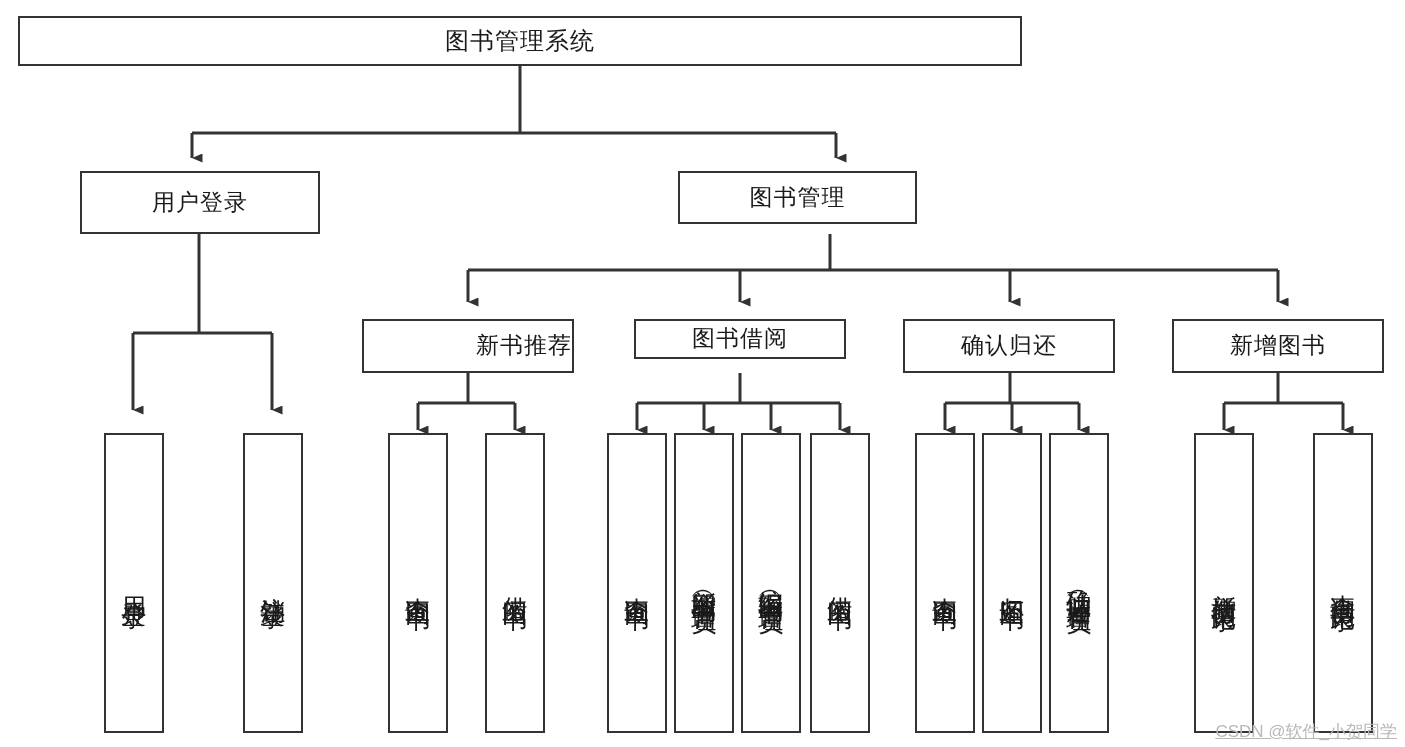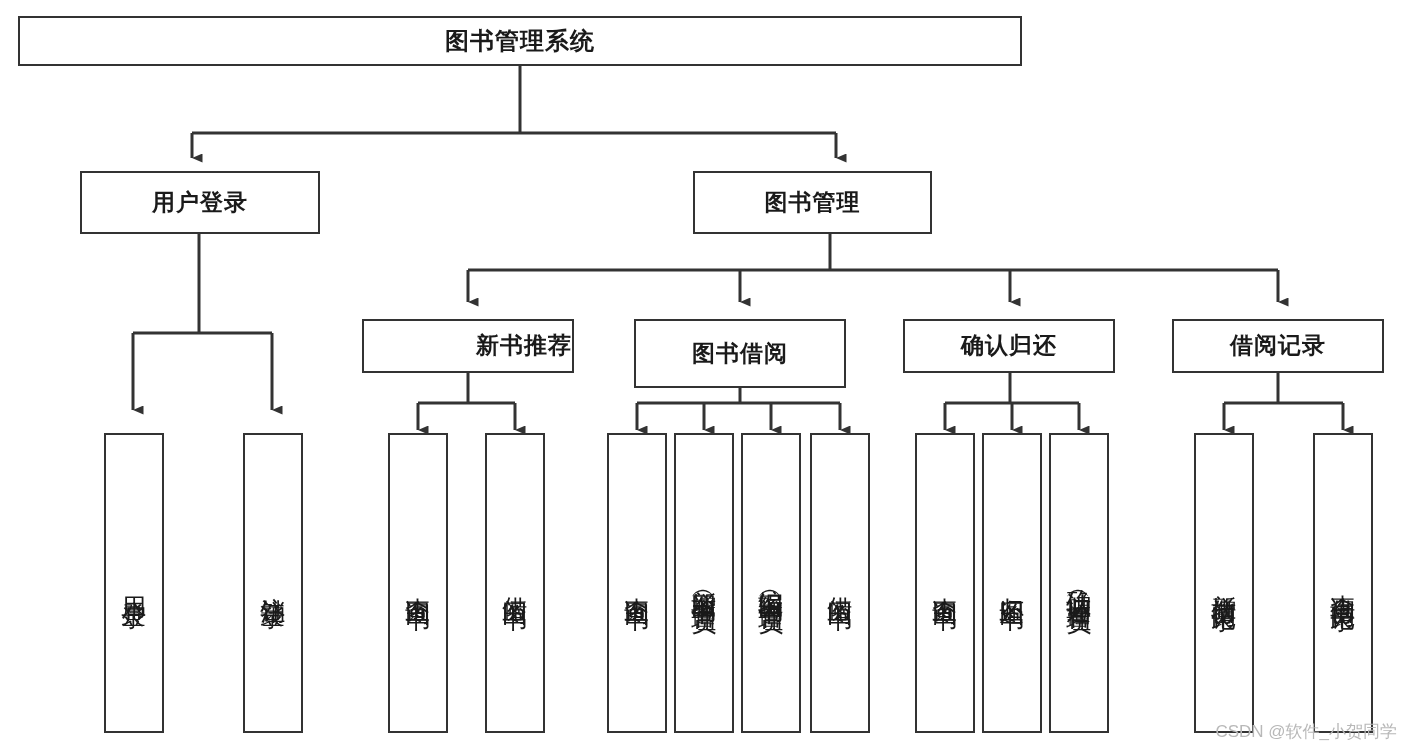--- a/index.html
+++ b/index.html
@@ -39,21 +39,20 @@
   .node .node-label {
     color: #1a1a1a;
     text-align: center;
     line-height: 1.18;
     white-space: nowrap;
   }
   
   .node.horiz .node-label {
     font-size: 23px;
     letter-spacing: 1px;
-    font-weight: bold;
   }
   .node.root .node-label {
     font-size: 24px;
   }
   
   .node.leaf {
     align-items: center;
     justify-content: center;
   }
   .node.leaf .node-label {
@@ -67,20 +66,21 @@
   }
   .watermark {
     position: absolute;
     right: 8px;
     bottom: 4px;
     font-size: 17px;
     color: #b8b8b8;
     z-index: 3;
     white-space: nowrap;
     user-select: none;
+    text-decoration: underline;
   }
 </style>
 </head>
 <body>
 
 <div id="diagram-root">
 
   <svg id="connector-layer" viewBox="0 0 1405 747" xmlns="http://www.w3.org/2000/svg">
     <defs>
       <marker id="arrowhead" markerWidth="9" markerHeight="11" refX="4.5" refY="10.5" orient="auto" markerUnits="userSpaceOnUse">
@@ -132,38 +132,38 @@
   </svg>
 
   <div class="node horiz root" style="left:18px; top:16px; width:1004px; height:50px;">
     <span class="node-label">图书管理系统</span>
   </div>
 
   <div class="node horiz" style="left:80px; top:171px; width:240px; height:63px;">
     <span class="node-label">用户登录</span>
   </div>
 
-  <div class="node horiz" style="left:693px; top:171px; width:239px; height:63px;">
+  <div class="node horiz" style="left:678px; top:171px; width:239px; height:53px;">
     <span class="node-label">图书管理</span>
   </div>
 
   <div class="node horiz" style="left:362px; top:319px; width:212px; height:54px;justify-content:flex-end;">
     <span class="node-label">新书推荐</span>
   </div>
 
-  <div class="node horiz" style="left:634px; top:319px; width:212px; height:69px;">
+  <div class="node horiz" style="left:634px; top:319px; width:212px; height:40px;">
     <span class="node-label">图书借阅</span>
   </div>
 
   <div class="node horiz" style="left:903px; top:319px; width:212px; height:54px;">
     <span class="node-label">确认归还</span>
   </div>
 
   <div class="node horiz" style="left:1172px; top:319px; width:212px; height:54px;">
-    <span class="node-label">借阅记录</span>
+    <span class="node-label">新增图书</span>
   </div>
 
   <div class="node leaf" style="left:104px; top:433px; width:60px; height:300px;">
     <span class="node-label">用户登录</span>
   </div>
   <div class="node leaf" style="left:243px; top:433px; width:60px; height:300px;">
     <span class="node-label">注销登录</span>
   </div>
 
   <div class="node leaf" style="left:388px; top:433px; width:60px; height:300px;">

